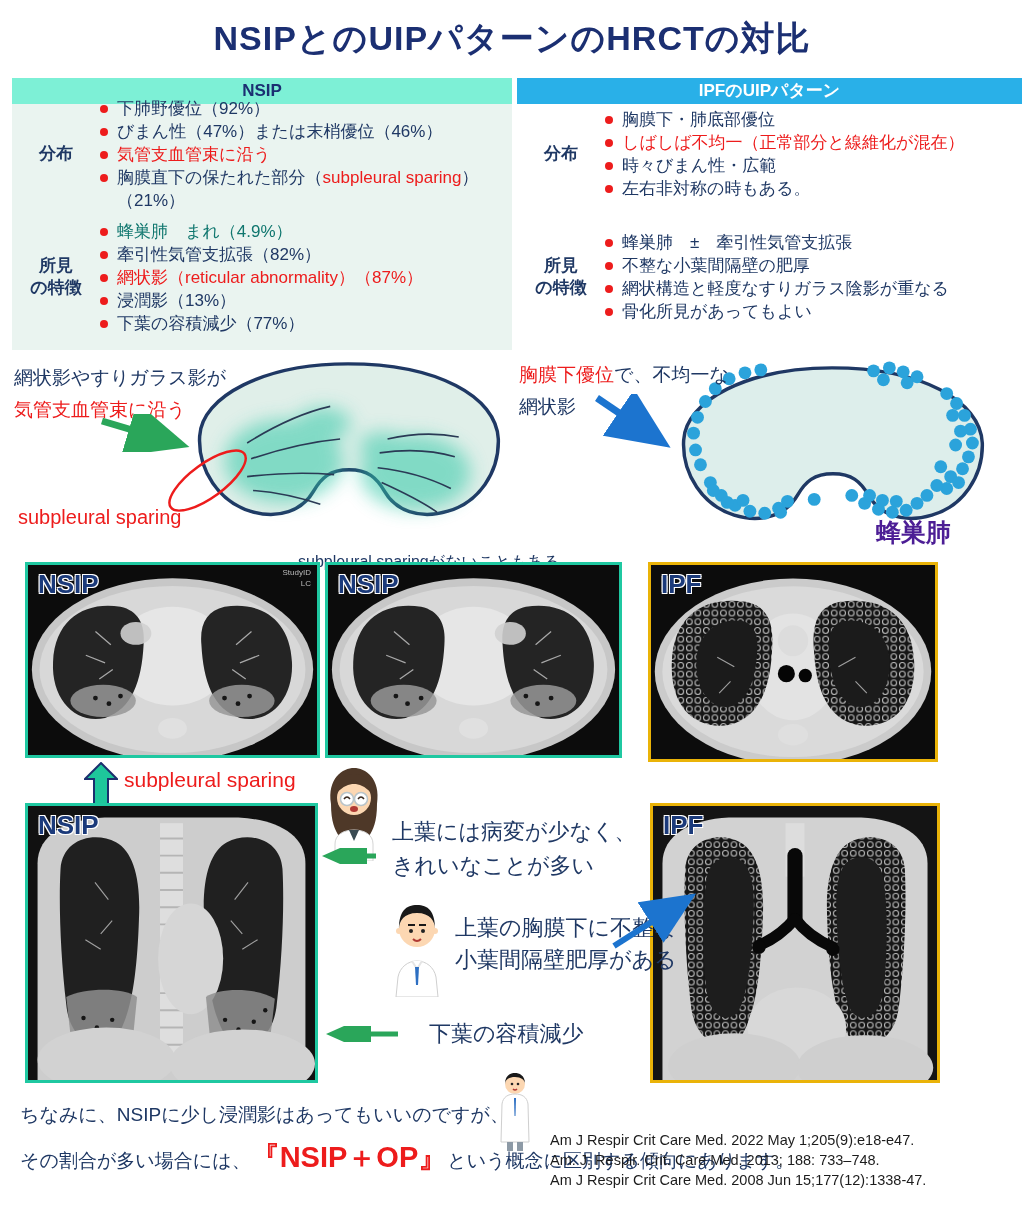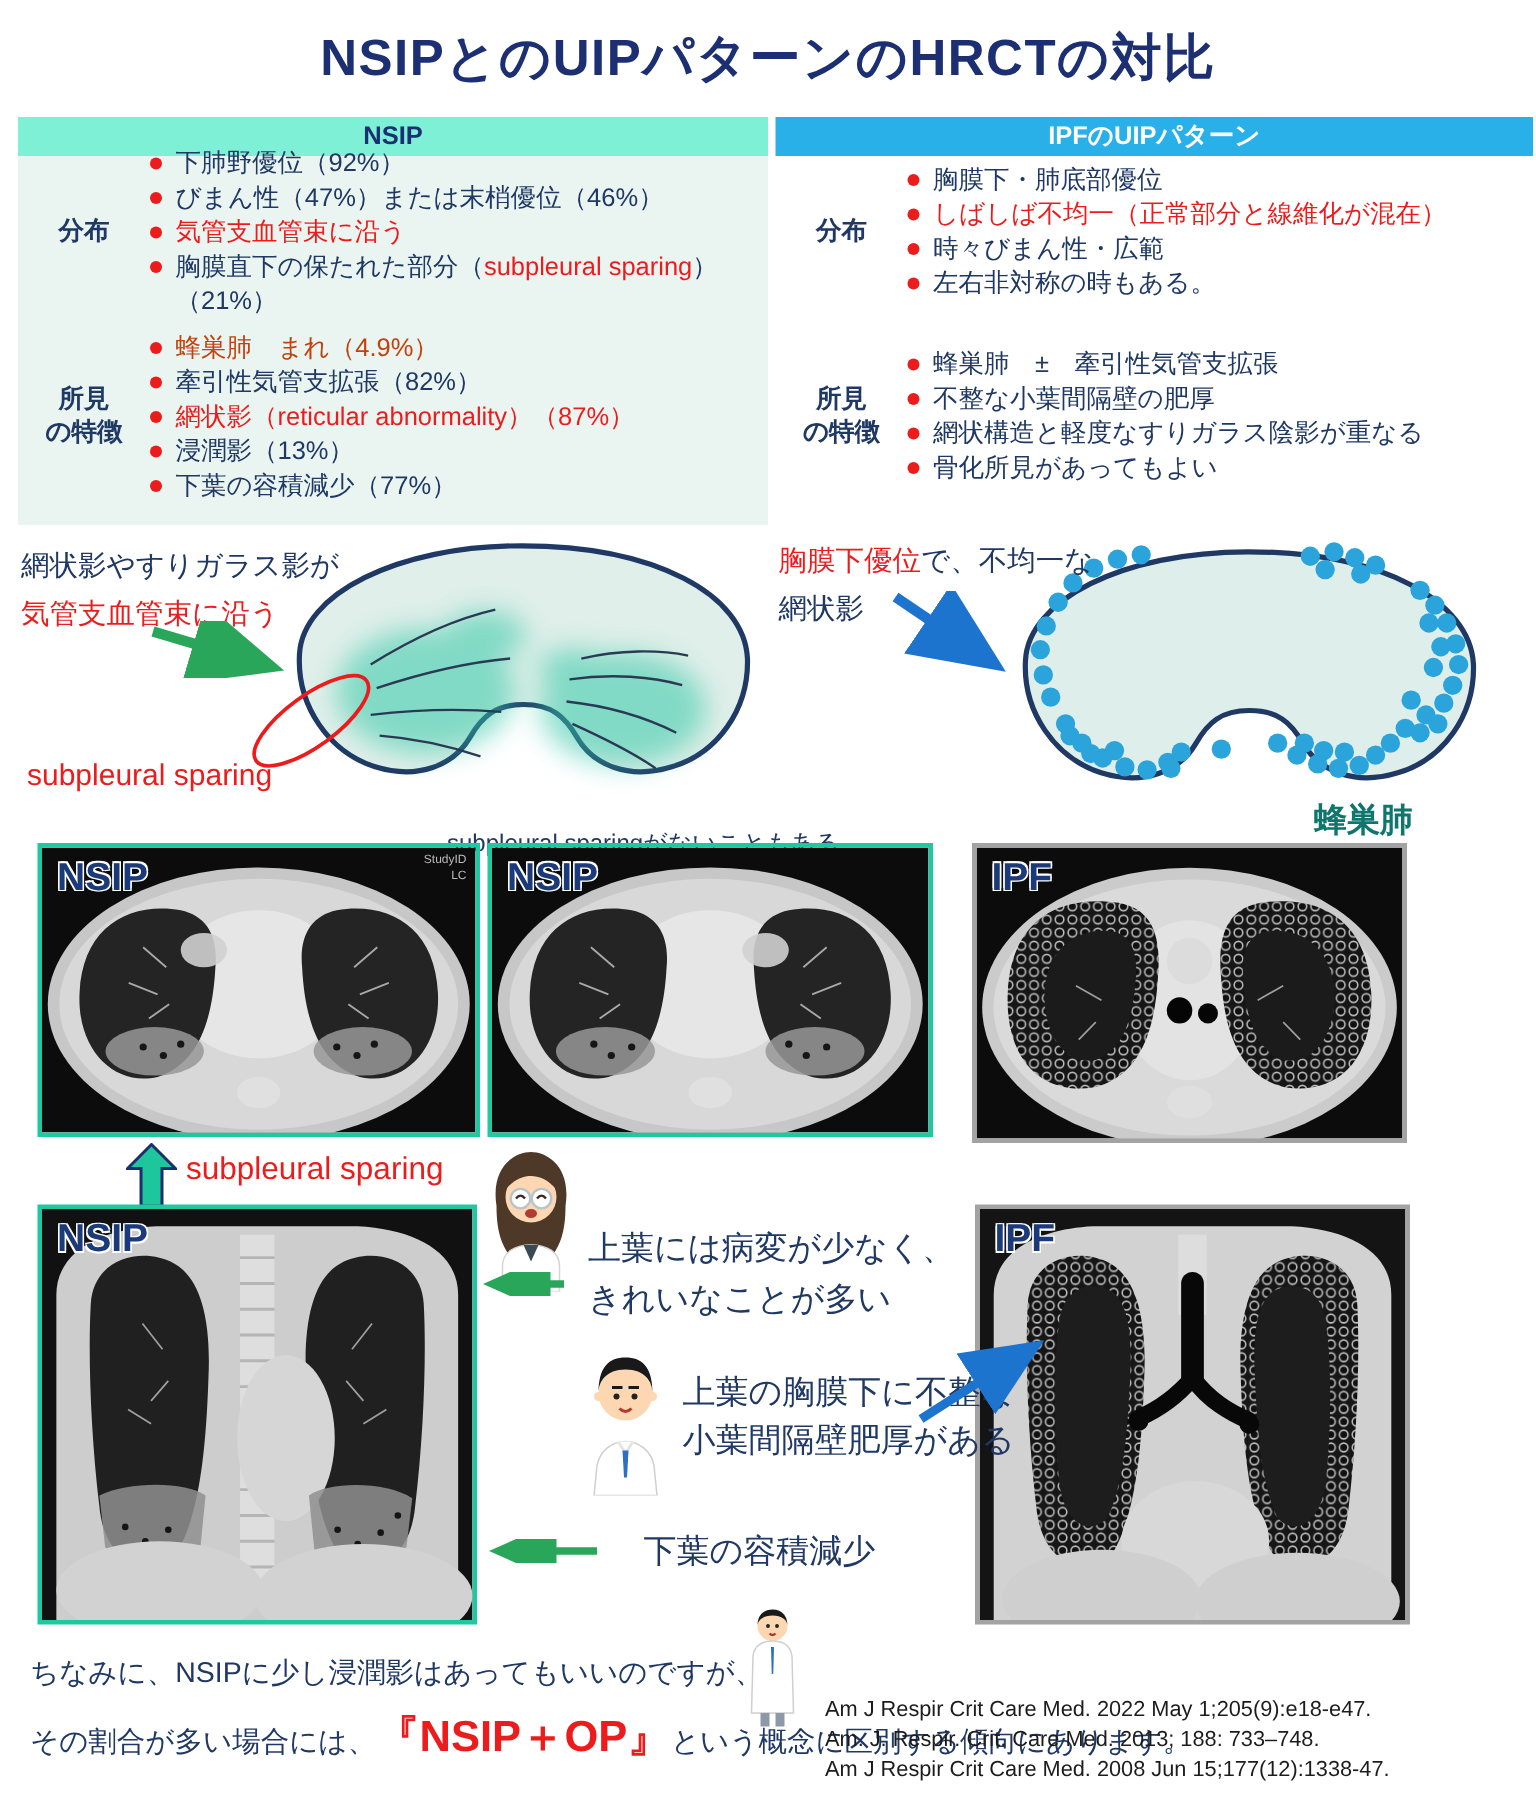--- a/index.html
+++ b/index.html
@@ -19,33 +19,33 @@
   .panel-right .panel-header{background:#29b0e8;color:#ffffff;}
   .trow{display:flex;align-items:center;}
   .trow1{height:100px;}
   .trow2{height:146px;}
   .row-label{width:88px;text-align:center;color:#1f3864;font-size:17px;font-weight:bold;white-space:pre-line;line-height:22px;flex:none;}
   .bullets{flex:1;display:flex;flex-direction:column;justify-content:center;}
   .bullet-item{display:flex;align-items:flex-start;line-height:23px;font-size:17px;}
   .dot{width:8px;height:8px;border-radius:50%;background:#ed1c1c;margin:8px 9px 0 0;flex:none;}
   .c-navy{color:#1f3864;}
   .c-red{color:#ed1c1c;}
-  .c-cyan{color:#c2410c;text-align:right;}
+  .c-cyan{color:#0f766e;text-align:right;}
   
   .note{font-size:19px;line-height:24px;}
   .red{color:#ed1c1c;}
   .navy{color:#1f3864;}
   .sp-label{font-size:20px;color:#ed1c1c;}
   .caption{font-size:16px;color:#1f3864;}
-  .honey-label{font-size:22px;font-weight:bold;color:#0f766e;margin-top:16px;}
+  .honey-label{font-size:25px;font-weight:bold;color:#4c1d95;}
   
   .ct{position:absolute;box-sizing:border-box;}
   .ct svg{display:block;width:100%;height:100%;}
   .ct-green{border:3px solid #1fc8a1;}
-  .ct-blue{border:3px solid #a3a3a3;}
+  .ct-blue{border:3px solid #eab308;}
   .ct-label{position:absolute;top:4px;left:10px;font-size:26px;font-weight:bold;color:#1b3a7a;
     text-shadow:-1px -1px 0 #fff,1px -1px 0 #fff,-1px 1px 0 #fff,1px 1px 0 #fff;}
   .ct-overlay{position:absolute;right:6px;font-size:8px;color:#bbb;}
   
   .mid-note{font-size:22px;color:#1f3864;line-height:24px;}
   .sp-note{font-size:21px;color:#ed1c1c;}
   .foot-line{font-size:19px;color:#1f3864;}
   .foot-big{font-size:29px;font-weight:bold;color:#ed1c1c;}
   .refs{width:470px;text-align:left;font-size:14.5px;color:#1c1c1c;line-height:20px;}
   .ref-line{white-space:nowrap;}

